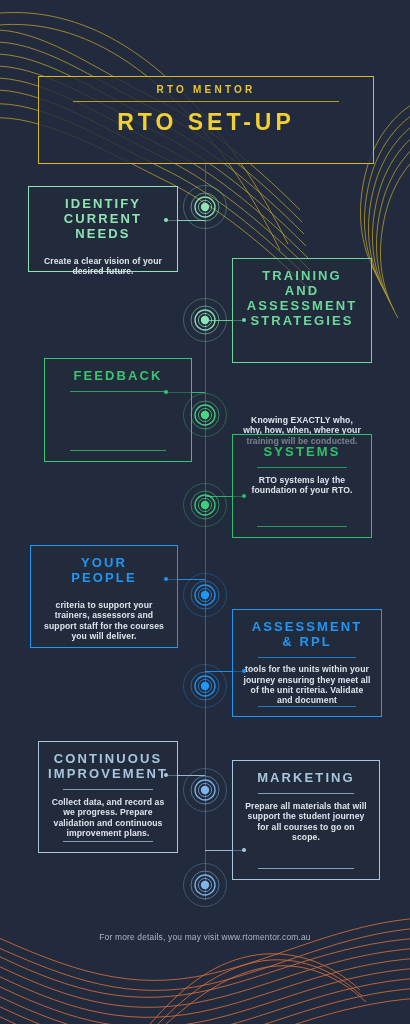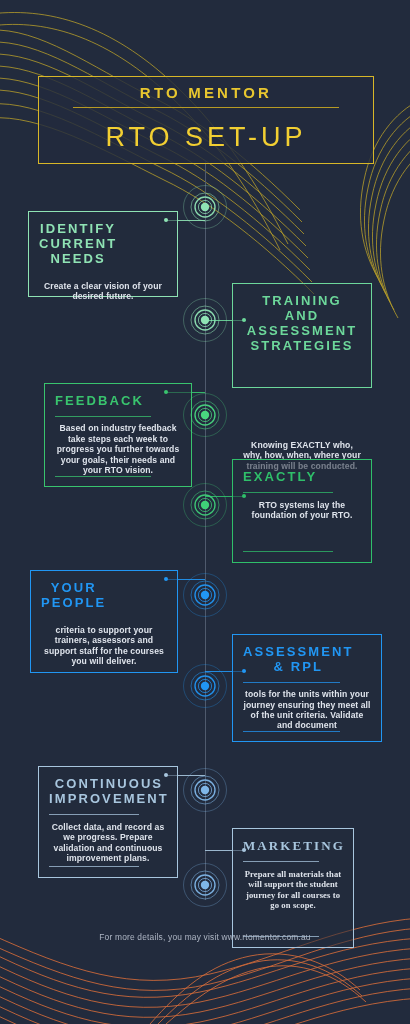--- a/index.html
+++ b/index.html
@@ -12,44 +12,43 @@
   .bg-svg { position:absolute; left:0; top:0; width:410px; height:1024px; pointer-events:none; }
 
   
   .header {
     position:absolute; left:38px; top:76px; width:336px; height:88px;
     border:1px solid #d8b728;
     display:flex; flex-direction:column; align-items:center; z-index:6;
     background:rgba(34,43,61,0.82);
   }
   .header-kicker {
-    color:#e8c62f; font-size:15px; letter-spacing:3.2px; font-weight:700;
+    color:#e8c62f; font-size:10px; letter-spacing:3.2px; font-weight:700;
     margin-top:7px;
   }
   .header-rule { width:266px; height:1px; background:#b79a24; margin-top:6px; }
   .header-title {
-    color:#f2cf32; font-size:27px; letter-spacing:4px; font-weight:400;
-    line-height:26px; text-align:center; margin-top:16px;
+    color:#f2cf32; font-size:23px; letter-spacing:4px; font-weight:700;
+    line-height:26px; text-align:center; margin-top:7px;
   }
 
   
   .spine {
     position:absolute; left:205px; top:160px; width:1px; height:740px;
     background:#4f5a6d; z-index:1;
   }
 
   
   .node { position:absolute; width:46px; height:46px; z-index:5; }
 
   
   .card {
     position:absolute; z-index:4; background:rgba(34,43,61,0.55);
-    display:flex; flex-direction:column; align-items:flex-start;
+    display:flex; flex-direction:column; align-items:center;
     padding:9px 10px 10px 10px;
-    margin-top:25px;
   }
   .card-title {
     font-size:13px; letter-spacing:2.1px; font-weight:700; text-align:center;
     line-height:15px;
   }
   .card-div { height:1px; width:76%; margin:8px 0 7px 0; }
   .card-body {
     font-size:8.6px; line-height:10.4px; text-align:center; color:#dfe4ec;
     font-weight:600; letter-spacing:.1px;
   }
@@ -150,34 +149,33 @@
     <div class="node" style="left: 182px; top: 392px;"><svg viewBox="0 0 46 46" width="46" height="46">
         <circle cx="23" cy="23" r="21.5" fill="none" stroke="#49d67f" stroke-opacity="0.30" stroke-width="1"></circle>
         <circle cx="23" cy="23" r="14" fill="none" stroke="#49d67f" stroke-opacity="0.55" stroke-width="1"></circle>
         <circle cx="23" cy="23" r="10" fill="none" stroke="#49d67f" stroke-opacity="0.95" stroke-width="1.4"></circle>
         <circle cx="23" cy="23" r="6.6" fill="none" stroke="#49d67f" stroke-opacity="0.75" stroke-width="1"></circle>
         <circle cx="23" cy="23" r="4.2" fill="#49d67f"></circle>
       </svg></div>
     <div class="card" style="left: 44px; top: 358px; width: 148px; height: 104px; border: 1px solid rgb(57, 196, 110);">
       <div class="card-title" style="color: rgb(57, 196, 110);">FEEDBACK</div>
       <div class="card-div" style="background: rgb(57, 196, 110); opacity: 0.75;"></div>
-      <div class="card-body">Based on industry feedback take steps each week to progress you further towards your goals, their needs and your RTO vision.</div>
       <div class="card-div-bottom" style="background: rgb(57, 196, 110); opacity: 0.75;"></div>
     </div>
     <div class="bullet-dot" style="background: rgb(57, 196, 110); top: 390px; left: 164px; z-index: 7;"></div>
     <div class="conn" style="left: 205px; width: 41px; top: 496px; background: rgb(47, 191, 106); opacity: 0.9;"></div>
     <div class="node" style="left: 182px; top: 482px;"><svg viewBox="0 0 46 46" width="46" height="46">
         <circle cx="23" cy="23" r="21.5" fill="none" stroke="#3fcf78" stroke-opacity="0.30" stroke-width="1"></circle>
         <circle cx="23" cy="23" r="14" fill="none" stroke="#3fcf78" stroke-opacity="0.55" stroke-width="1"></circle>
         <circle cx="23" cy="23" r="10" fill="none" stroke="#3fcf78" stroke-opacity="0.95" stroke-width="1.4"></circle>
         <circle cx="23" cy="23" r="6.6" fill="none" stroke="#3fcf78" stroke-opacity="0.75" stroke-width="1"></circle>
         <circle cx="23" cy="23" r="4.2" fill="#3fcf78"></circle>
       </svg></div>
     <div class="card" style="left: 232px; top: 434px; width: 140px; height: 104px; border: 1px solid rgb(47, 191, 106);">
-      <div class="card-title" style="color: rgb(47, 191, 106);">EXACTLY</div>
+      <div class="card-title" style="color: rgb(47, 191, 106);">SYSTEMS</div>
       <div class="card-div" style="background: rgb(47, 191, 106); opacity: 0.75;"></div>
       <div class="card-body">RTO systems lay the foundation of your RTO.</div>
       <div class="card-div-bottom" style="background: rgb(47, 191, 106); opacity: 0.75;"></div>
     </div>
     <div class="bullet-dot" style="background: rgb(47, 191, 106); top: 494px; left: 242px; z-index: 7;"></div>
     <div class="conn" style="left: 166px; width: 39px; top: 579px; background: rgb(33, 150, 243); opacity: 0.9;"></div>
     <div class="node" style="left: 182px; top: 572px;"><svg viewBox="0 0 46 46" width="46" height="46">
         <circle cx="23" cy="23" r="21.5" fill="none" stroke="#2196f3" stroke-opacity="0.30" stroke-width="1"></circle>
         <circle cx="23" cy="23" r="14" fill="none" stroke="#2196f3" stroke-opacity="0.55" stroke-width="1"></circle>
         <circle cx="23" cy="23" r="10" fill="none" stroke="#2196f3" stroke-opacity="0.95" stroke-width="1.4"></circle>
@@ -222,21 +220,21 @@
     </div>
     <div class="bullet-dot" style="background: rgb(168, 198, 222); top: 773px; left: 164px; z-index: 7;"></div>
     <div class="conn" style="left: 205px; width: 41px; top: 850px; background: rgb(168, 198, 222); opacity: 0.9;"></div>
     <div class="node" style="left: 182px; top: 862px;"><svg viewBox="0 0 46 46" width="46" height="46">
         <circle cx="23" cy="23" r="21.5" fill="none" stroke="#7fb6e8" stroke-opacity="0.30" stroke-width="1"></circle>
         <circle cx="23" cy="23" r="14" fill="none" stroke="#7fb6e8" stroke-opacity="0.55" stroke-width="1"></circle>
         <circle cx="23" cy="23" r="10" fill="none" stroke="#7fb6e8" stroke-opacity="0.95" stroke-width="1.4"></circle>
         <circle cx="23" cy="23" r="6.6" fill="none" stroke="#7fb6e8" stroke-opacity="0.75" stroke-width="1"></circle>
         <circle cx="23" cy="23" r="4.2" fill="#7fb6e8"></circle>
       </svg></div>
-    <div class="card" style="left: 232px; top: 803px; width: 122px; height: 120px; border: 1px solid rgb(168, 198, 222); font-family: Liberation Serif, serif;">
+    <div class="card" style="left: 232px; top: 760px; width: 148px; height: 120px; border: 1px solid rgb(168, 198, 222);">
       <div class="card-title" style="color: rgb(168, 198, 222);">MARKETING</div>
       <div class="card-div" style="background: rgb(168, 198, 222); opacity: 0.75;"></div>
       <div class="card-body">Prepare all materials that will support the student journey for all courses to go on scope.</div>
       <div class="card-div-bottom" style="background: rgb(168, 198, 222); opacity: 0.75;"></div>
     </div>
     <div class="bullet-dot" style="background: rgb(168, 198, 222); top: 848px; left: 242px; z-index: 7;"></div>
   </div>
 
 <div class="footer">For more details, you may visit www.rtomentor.com.au</div>
 

